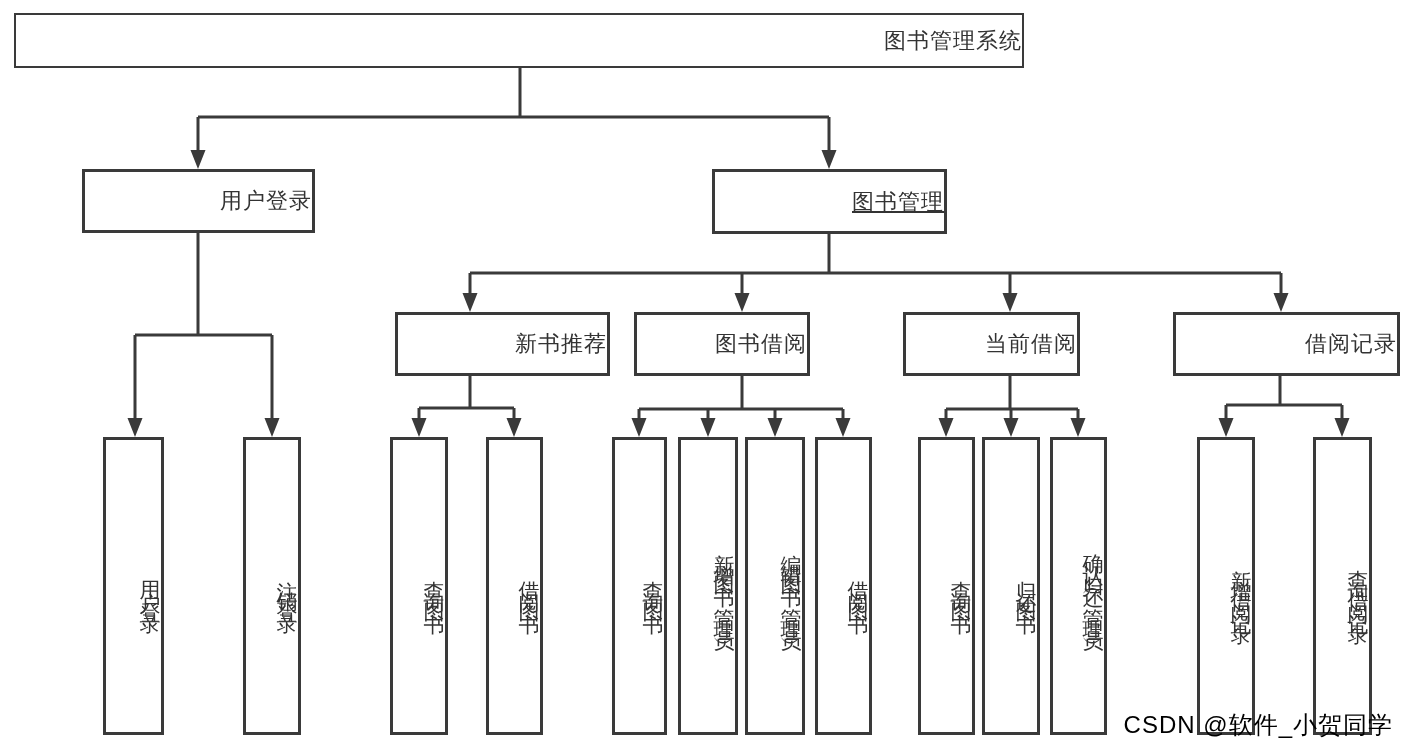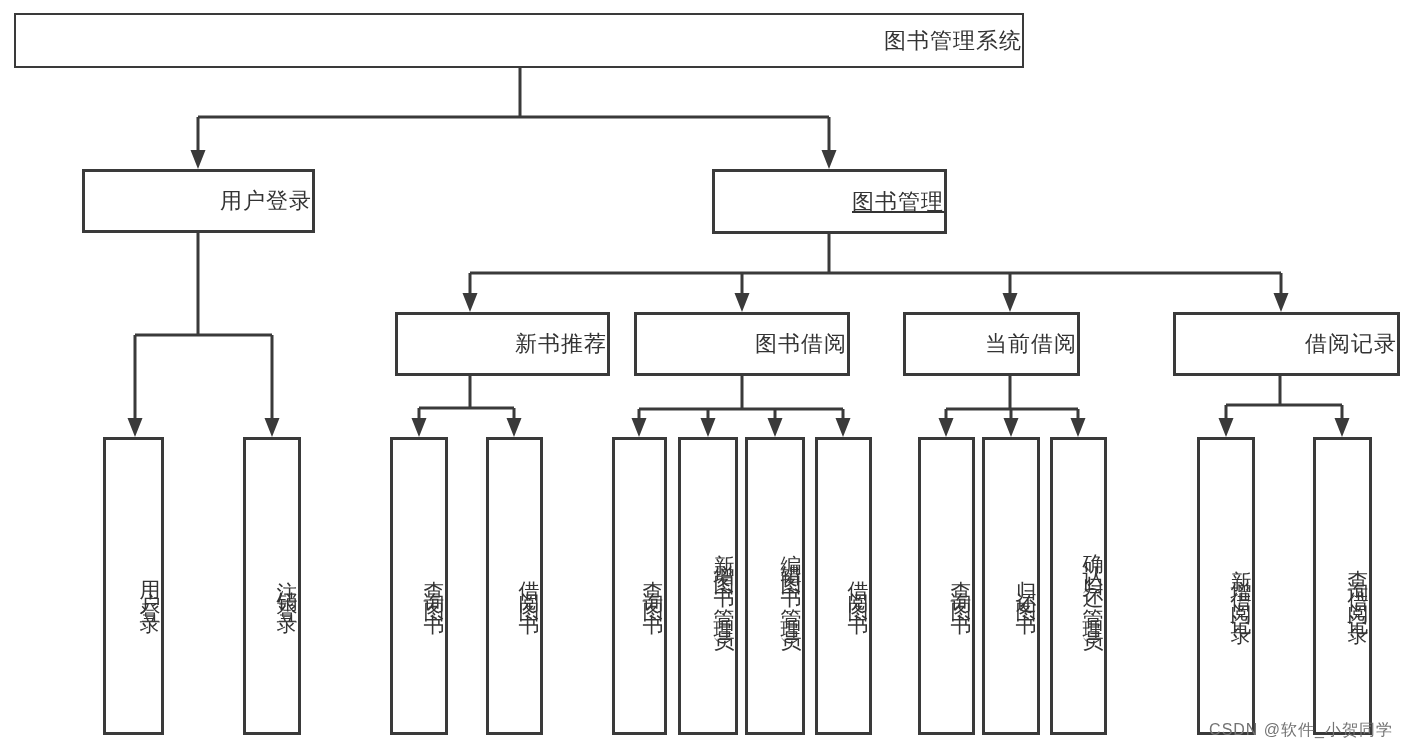--- a/index.html
+++ b/index.html
@@ -8,41 +8,41 @@
   .wires{position:absolute;left:0;top:0;z-index:1;}
   .wire{stroke:#3a3a3a;stroke-width:3;fill:none;}
   .head{fill:#3a3a3a;stroke:none;}
   .node{position:absolute;background:#ffffff;border:3px solid #3a3a3a;box-sizing:border-box;
         display:flex;align-items:center;justify-content:flex-end;color:#333333;z-index:2;}
   .h{font-size:22px;letter-spacing:1px;}
   .n-root{left:14px;top:13px;width:1010px;height:55px;border-width:2px;}
   .n-user{left:82px;top:169px;width:233px;height:64px;}
   .n-book{left:712px;top:169px;width:235px;height:65px;text-decoration:underline;}
   .n-new{left:362px;top:312px;width:215px;height:64px;margin-left:33px;}
-  .n-bor{left:634px;top:312px;width:216px;height:64px;}
+  .n-bor{left:634px;top:312px;width:176px;height:64px;}
   .n-cur{left:903px;top:312px;width:177px;height:64px;}
   .n-rec{left:1173px;top:312px;width:227px;height:64px;}
   .leaf{top:437px;height:298px;}
   .leaf .v{writing-mode:vertical-rl;text-orientation:mixed;font-size:21px;line-height:1;
            letter-spacing:11px;white-space:nowrap;}
   .l-u1{left:103px;width:61px;}
   .l-u2{left:243px;width:58px;}
   .l-n1{left:390px;width:58px;}
   .l-n2{left:486px;width:57px;}
   .l-b1{left:612px;width:55px;}
   .l-b2{left:678px;width:60px;}
   .l-b3{left:745px;width:60px;}
   .l-b4{left:815px;width:57px;}
   .l-c1{left:918px;width:57px;}
   .l-c2{left:982px;width:58px;}
   .l-c3{left:1050px;width:57px;}
   .l-r1{left:1197px;width:58px;}
   .l-r2{left:1313px;width:59px;}
-  .watermark{position:absolute;right:12px;bottom:6px;z-index:3;color:#737373;
-             font-size:16px;letter-spacing:1px;}
+  .watermark{position:absolute;right:12px;bottom:6px;z-index:3;color:#000000;
+             font-size:24px;letter-spacing:1px;}
 </style>
 </head>
 <body>
 
 <div class="canvas">
 
   <svg class="wires" width="1405" height="747" viewBox="0 0 1405 747">
     <path class="wire" d="
       M520 68 V117 M198 117 H829 M198 117 V154 M829 117 V154
       M198 233 V335 M135 335 H272 M135 335 V422 M272 335 V422

